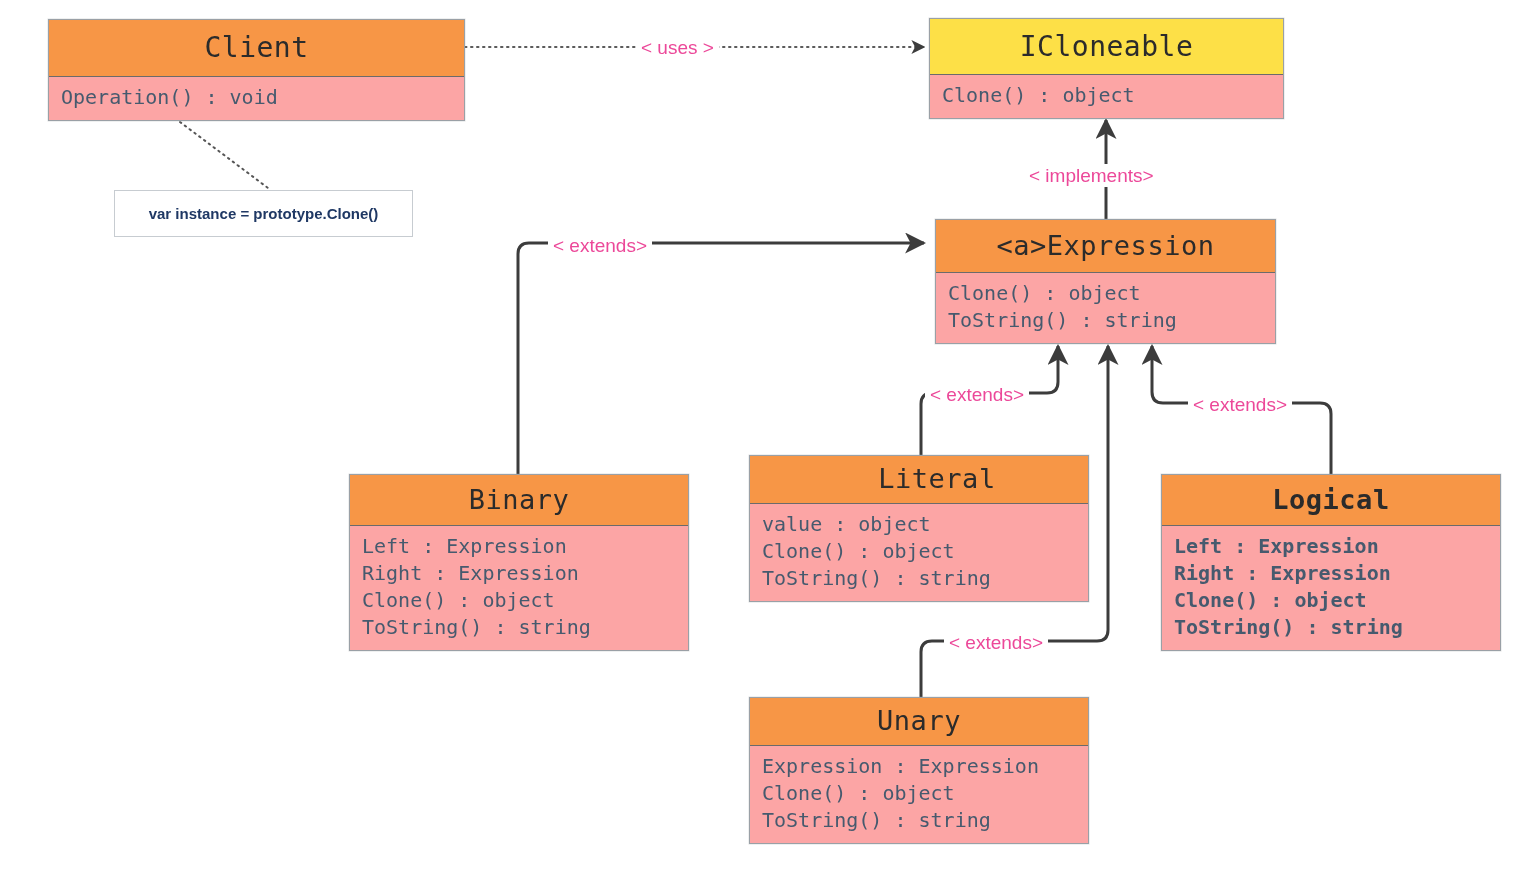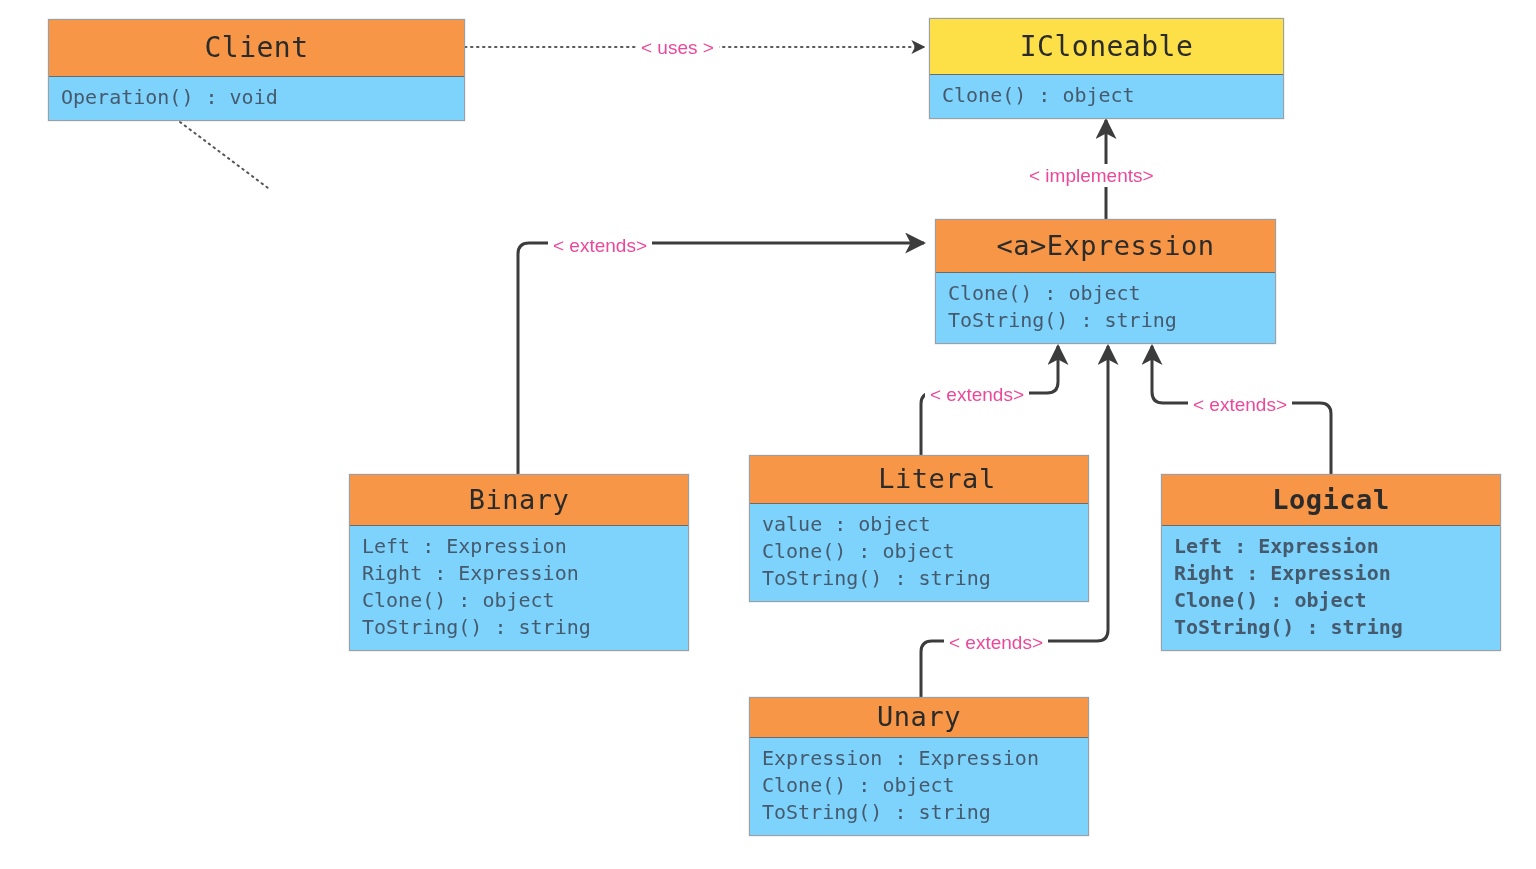--- a/index.html
+++ b/index.html
@@ -45,21 +45,21 @@
     display: flex;
     align-items: center;
     justify-content: center;
     letter-spacing: 0.5px;
   }
   .uml-header.iface {
     background: #fde047;
   }
   .uml-body {
     box-sizing: border-box;
-    background: #7dd3fc;
+    background: #fca5a5;
     padding: 7px 12px 9px 12px;
     color: #465a6e;
     font-family: "DejaVu Sans Mono", "Liberation Mono", monospace;
     font-size: 20px;
     line-height: 1.35;
   }
   .uml-body .member {
     white-space: pre;
   }
   .note-box {
@@ -116,20 +116,23 @@
     <path d="M 921 697 L 921 652 Q 921 641 932 641 L 1097 641 Q 1108 641 1108 630 L 1108 346" fill="none" stroke="#3c3c3c" stroke-width="3" stroke-linecap="butt" stroke-linejoin="round" marker-end="url(#arrow-solid)"></path>
   </svg>
 
   <div class="uml-class" style="left:24px; top:19px; width:417px;margin-left:24px;">
     <div class="uml-header" style="height:57px; font-size:28px;">Client</div>
     <div class="uml-body">
       <div class="member">Operation() : void</div>
     </div>
   </div>
 
+  <div class="note-box" style="left:114px; top:190px; width:299px; height:47px;">
+    <span>var instance = prototype.Clone()</span>
+  </div>
 
   <div class="uml-class" style="left:929px; top:18px; width:355px;">
     <div class="uml-header iface" style="height:56px; font-size:28px;">ICloneable</div>
     <div class="uml-body">
       <div class="member">Clone() : object</div>
     </div>
   </div>
 
   <div class="uml-class" style="left:935px; top:219px; width:341px;">
     <div class="uml-header" style="height:53px; font-size:27px;">&lt;a&gt;Expression</div>
@@ -162,21 +165,21 @@
     <div class="uml-header" style="height:51px; font-size:27px;">Logical</div>
     <div class="uml-body">
       <div class="member">Left : Expression</div>
       <div class="member">Right : Expression</div>
       <div class="member">Clone() : object</div>
       <div class="member">ToString() : string</div>
     </div>
   </div>
 
   <div class="uml-class" style="left:749px; top:697px; width:340px;">
-    <div class="uml-header" style="height:40px; font-size:27px;">Unary</div>
+    <div class="uml-header" style="height:48px; font-size:27px;">Unary</div>
     <div class="uml-body">
       <div class="member">Expression : Expression</div>
       <div class="member">Clone() : object</div>
       <div class="member">ToString() : string</div>
     </div>
   </div>
 
   <div class="edge-label" style="left:636px; top:36px;">
     <span>&lt; uses &gt;</span>
   </div>

